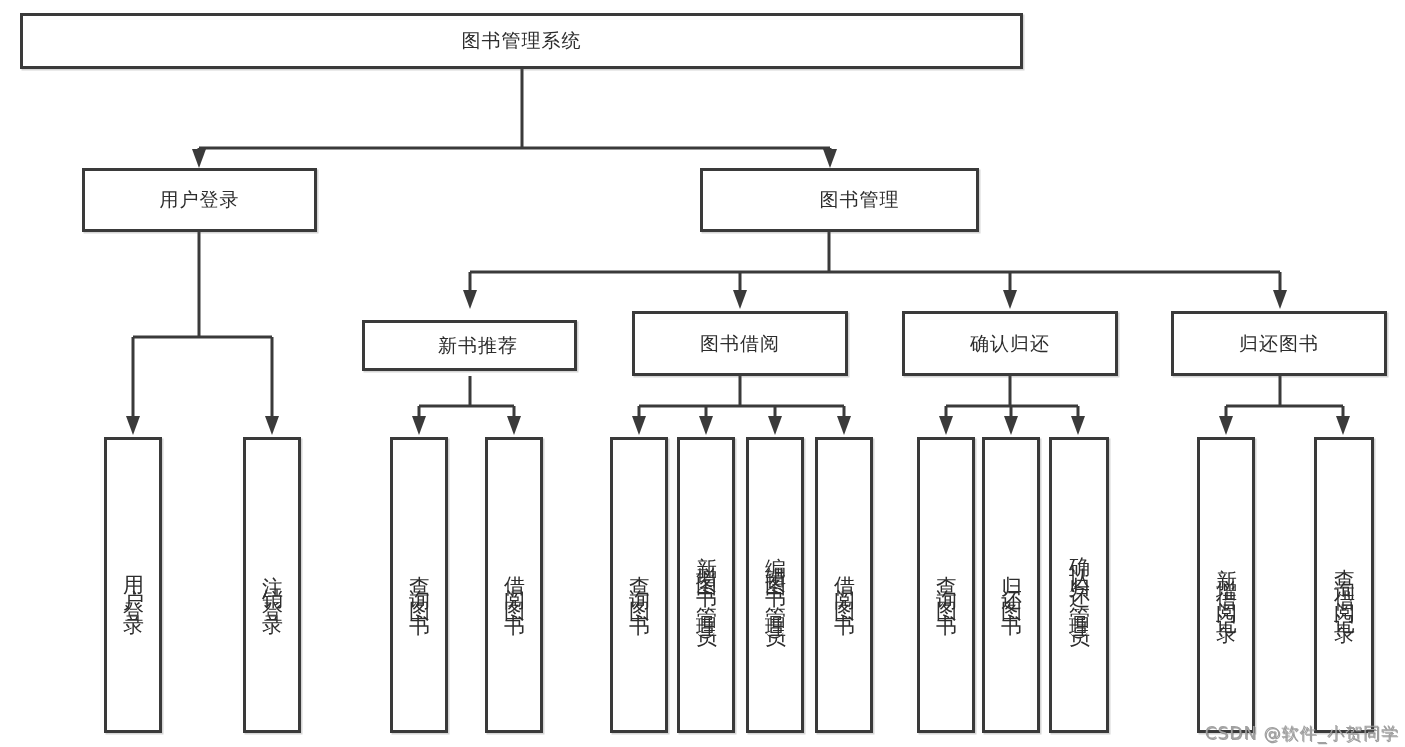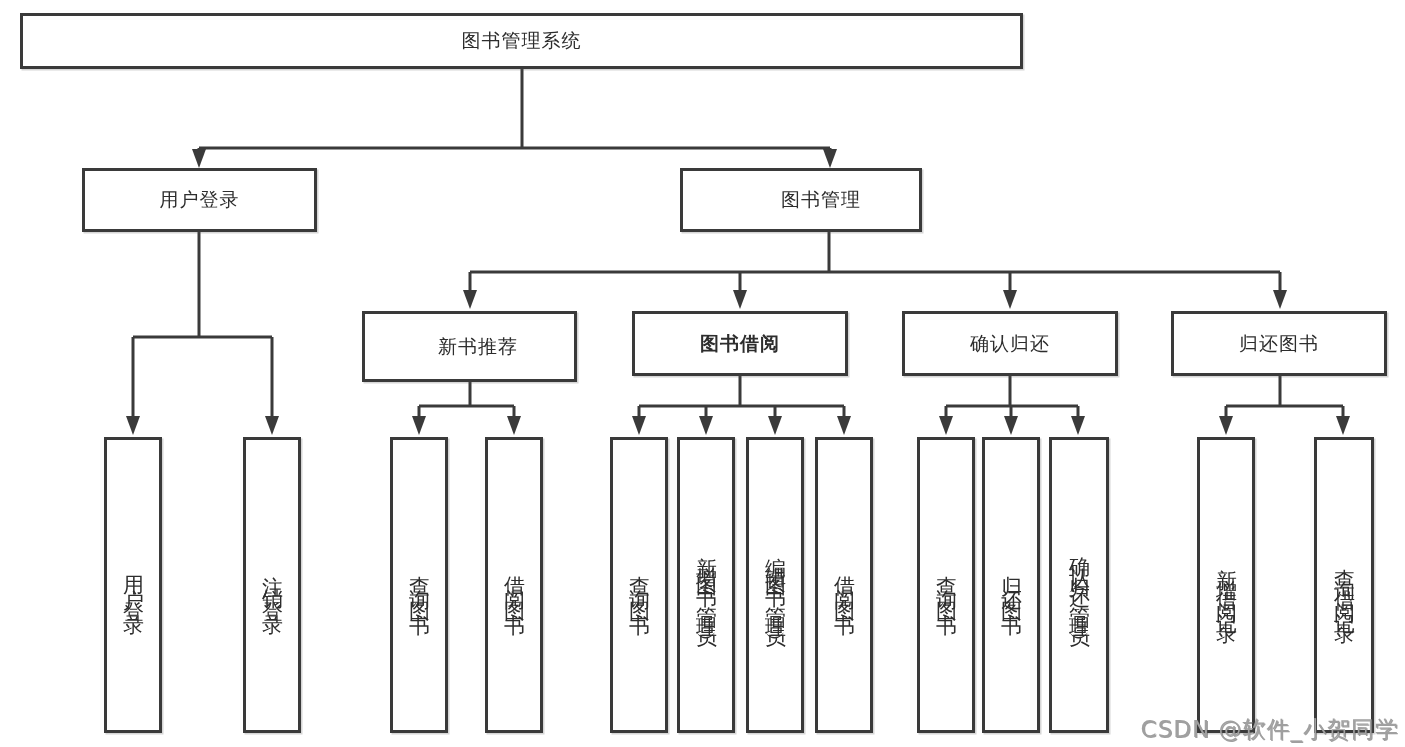--- a/index.html
+++ b/index.html
@@ -26,21 +26,21 @@
   }
   .vtext{
     writing-mode:vertical-rl;text-orientation:mixed;
     font-size:21px;color:#2d2d2d;line-height:1;white-space:nowrap;
   }
   .sp4{letter-spacing:13px;}
   .sp6{letter-spacing:11px;}
   .sp9{letter-spacing:10px;}
   .watermark{
     position:absolute;z-index:5;right:6px;bottom:2px;
-    font-size:23px;color:#a0a0a0;letter-spacing:1px;
+    font-size:17px;color:#a0a0a0;letter-spacing:1px;
     text-shadow:1px 1px 0 rgba(80,80,80,0.55);
     white-space:nowrap;
   }
 </style>
 </head>
 <body>
 
 <div class="canvas">
 
   <svg class="wires" width="1405" height="747" viewBox="0 0 1405 747">
@@ -71,24 +71,24 @@
       <polygon points="1004,416 1018,416 1011,435"></polygon>
       <polygon points="1071,416 1085,416 1078,435"></polygon>
       <polygon points="1219,416 1233,416 1226,435"></polygon>
       <polygon points="1336,416 1350,416 1343,435"></polygon>
     </g>
   </svg>
 
   <div class="hnode" style="left:20px;top:13px;width:1003px;height:56px;">图书管理系统</div>
 
   <div class="hnode" style="left:82px;top:168px;width:235px;height:64px;">用户登录</div>
-  <div class="hnode" style="left:680px;top:168px;width:242px;height:64px;padding-left:40px;">图书管理</div>
+  <div class="hnode" style="left:700px;top:168px;width:279px;height:64px;padding-left:40px;">图书管理</div>
 
-  <div class="hnode" style="left:362px;top:311px;width:215px;height:71px;padding-left:17px;">新书推荐</div>
-  <div class="hnode" style="left:632px;top:311px;width:216px;height:65px;font-weight:bold;">图书借阅</div>
+  <div class="hnode" style="left:362px;top:320px;width:215px;height:51px;padding-left:17px;">新书推荐</div>
+  <div class="hnode" style="left:632px;top:311px;width:216px;height:65px;">图书借阅</div>
   <div class="hnode" style="left:902px;top:311px;width:216px;height:65px;">确认归还</div>
   <div class="hnode" style="left:1171px;top:311px;width:216px;height:65px;">归还图书</div>
 
   <div class="vnode" style="left:104px;">
     <span class="vtext sp4">用户登录</span>
   </div>
   <div class="vnode" style="left:243px;">
     <span class="vtext sp4">注销登录</span>
   </div>
 

